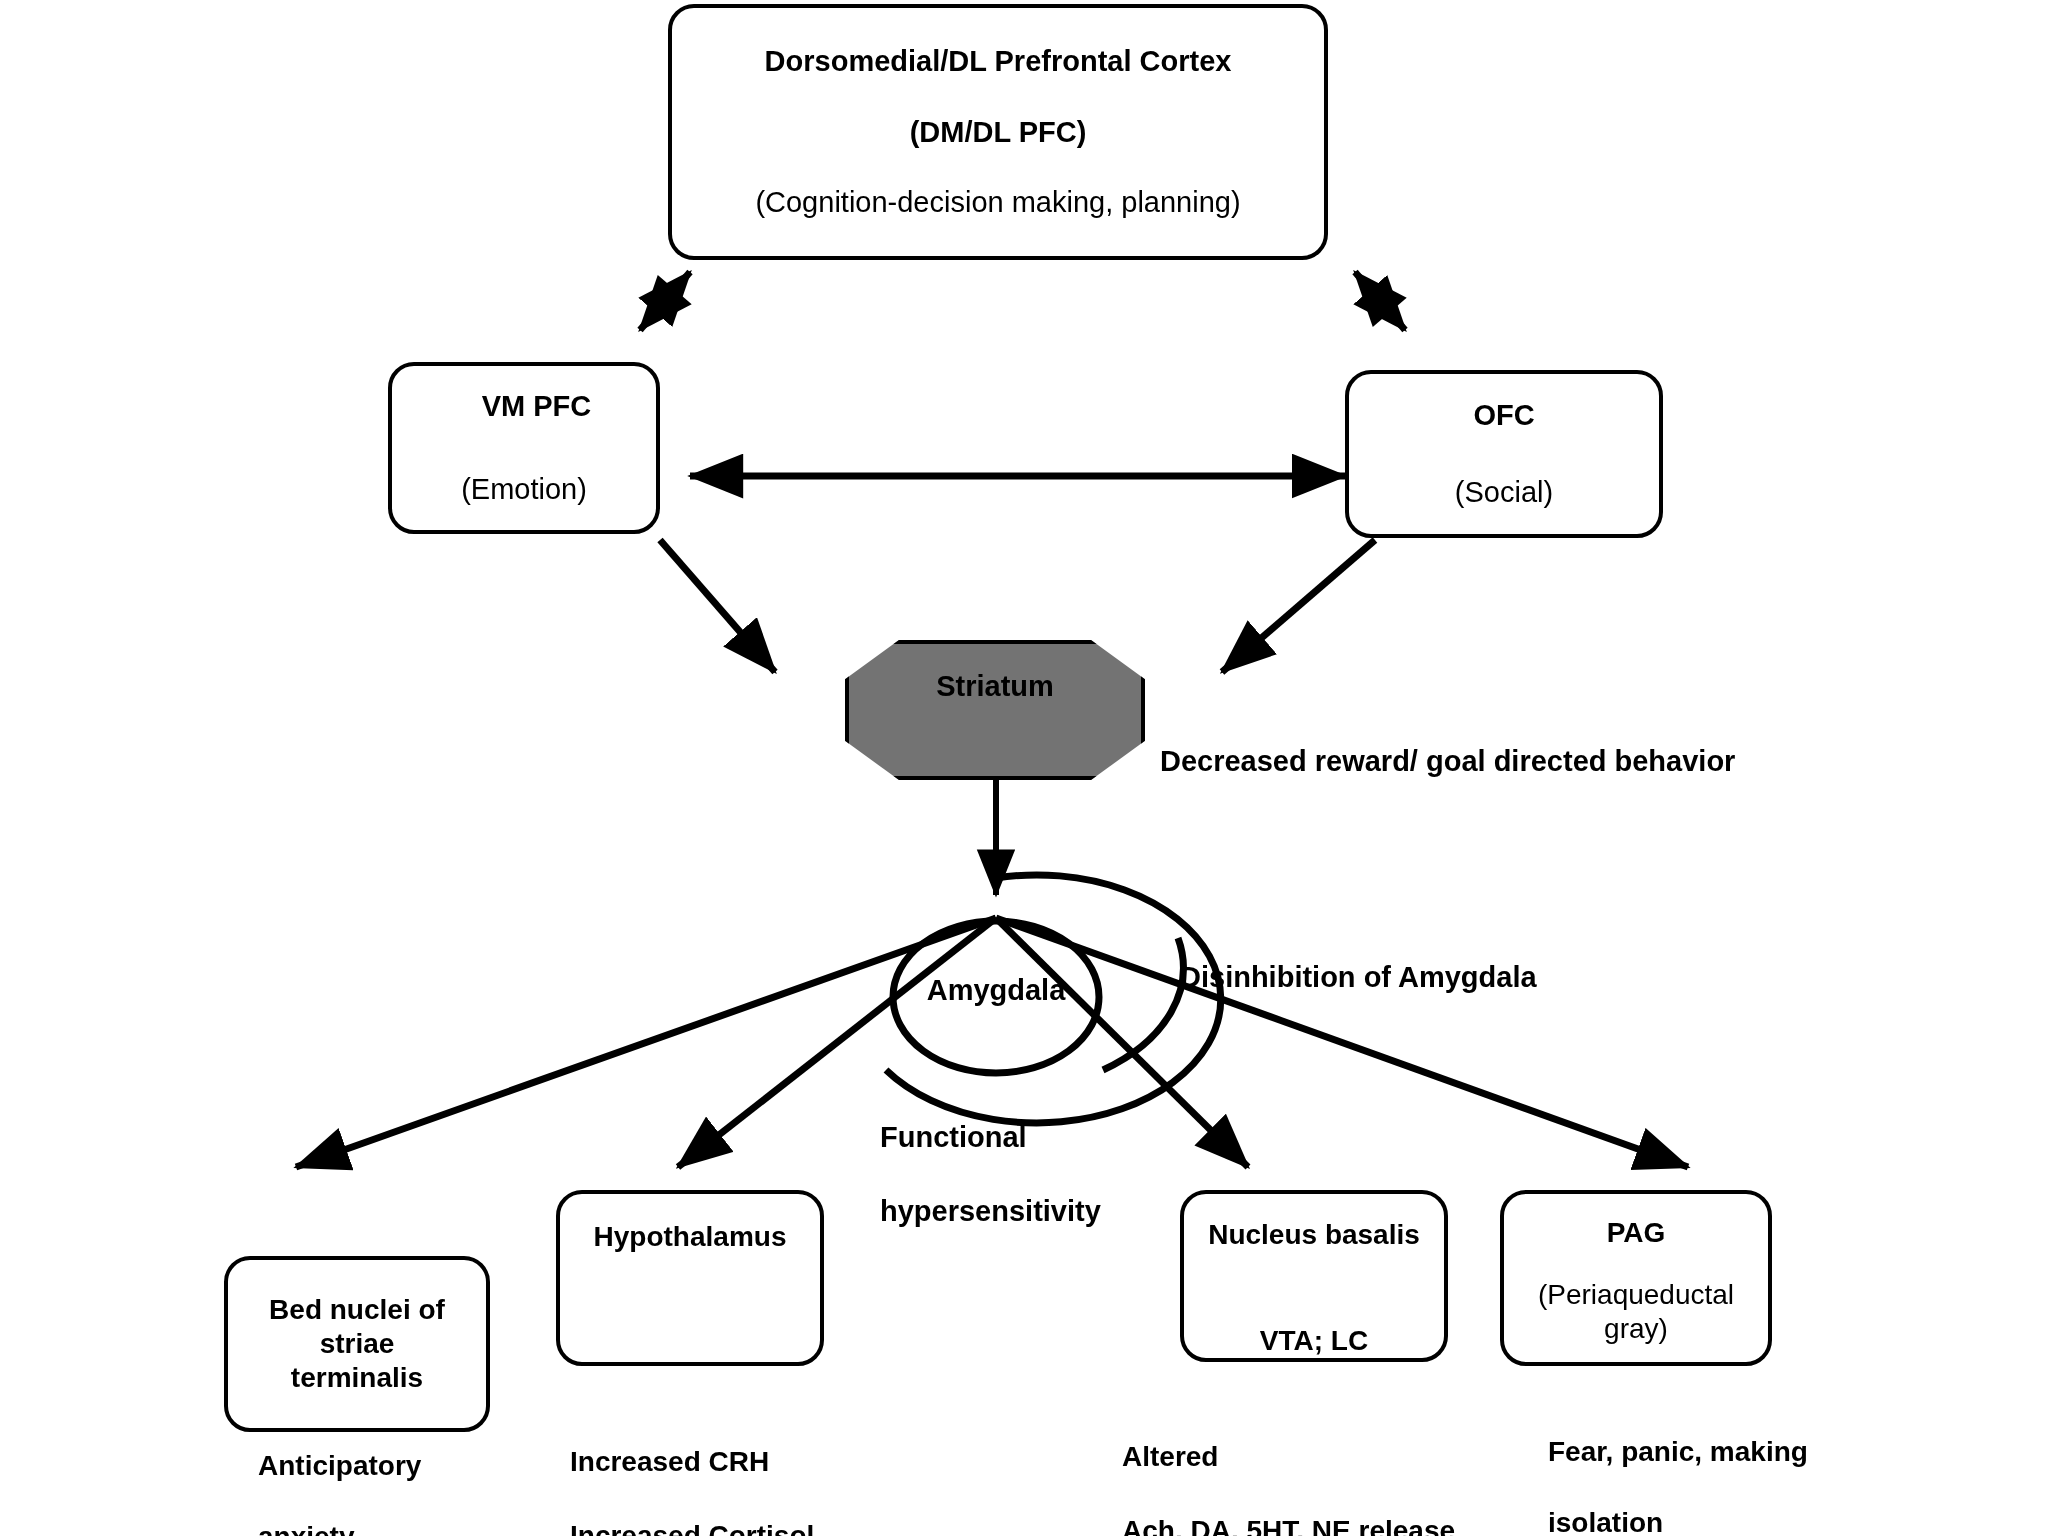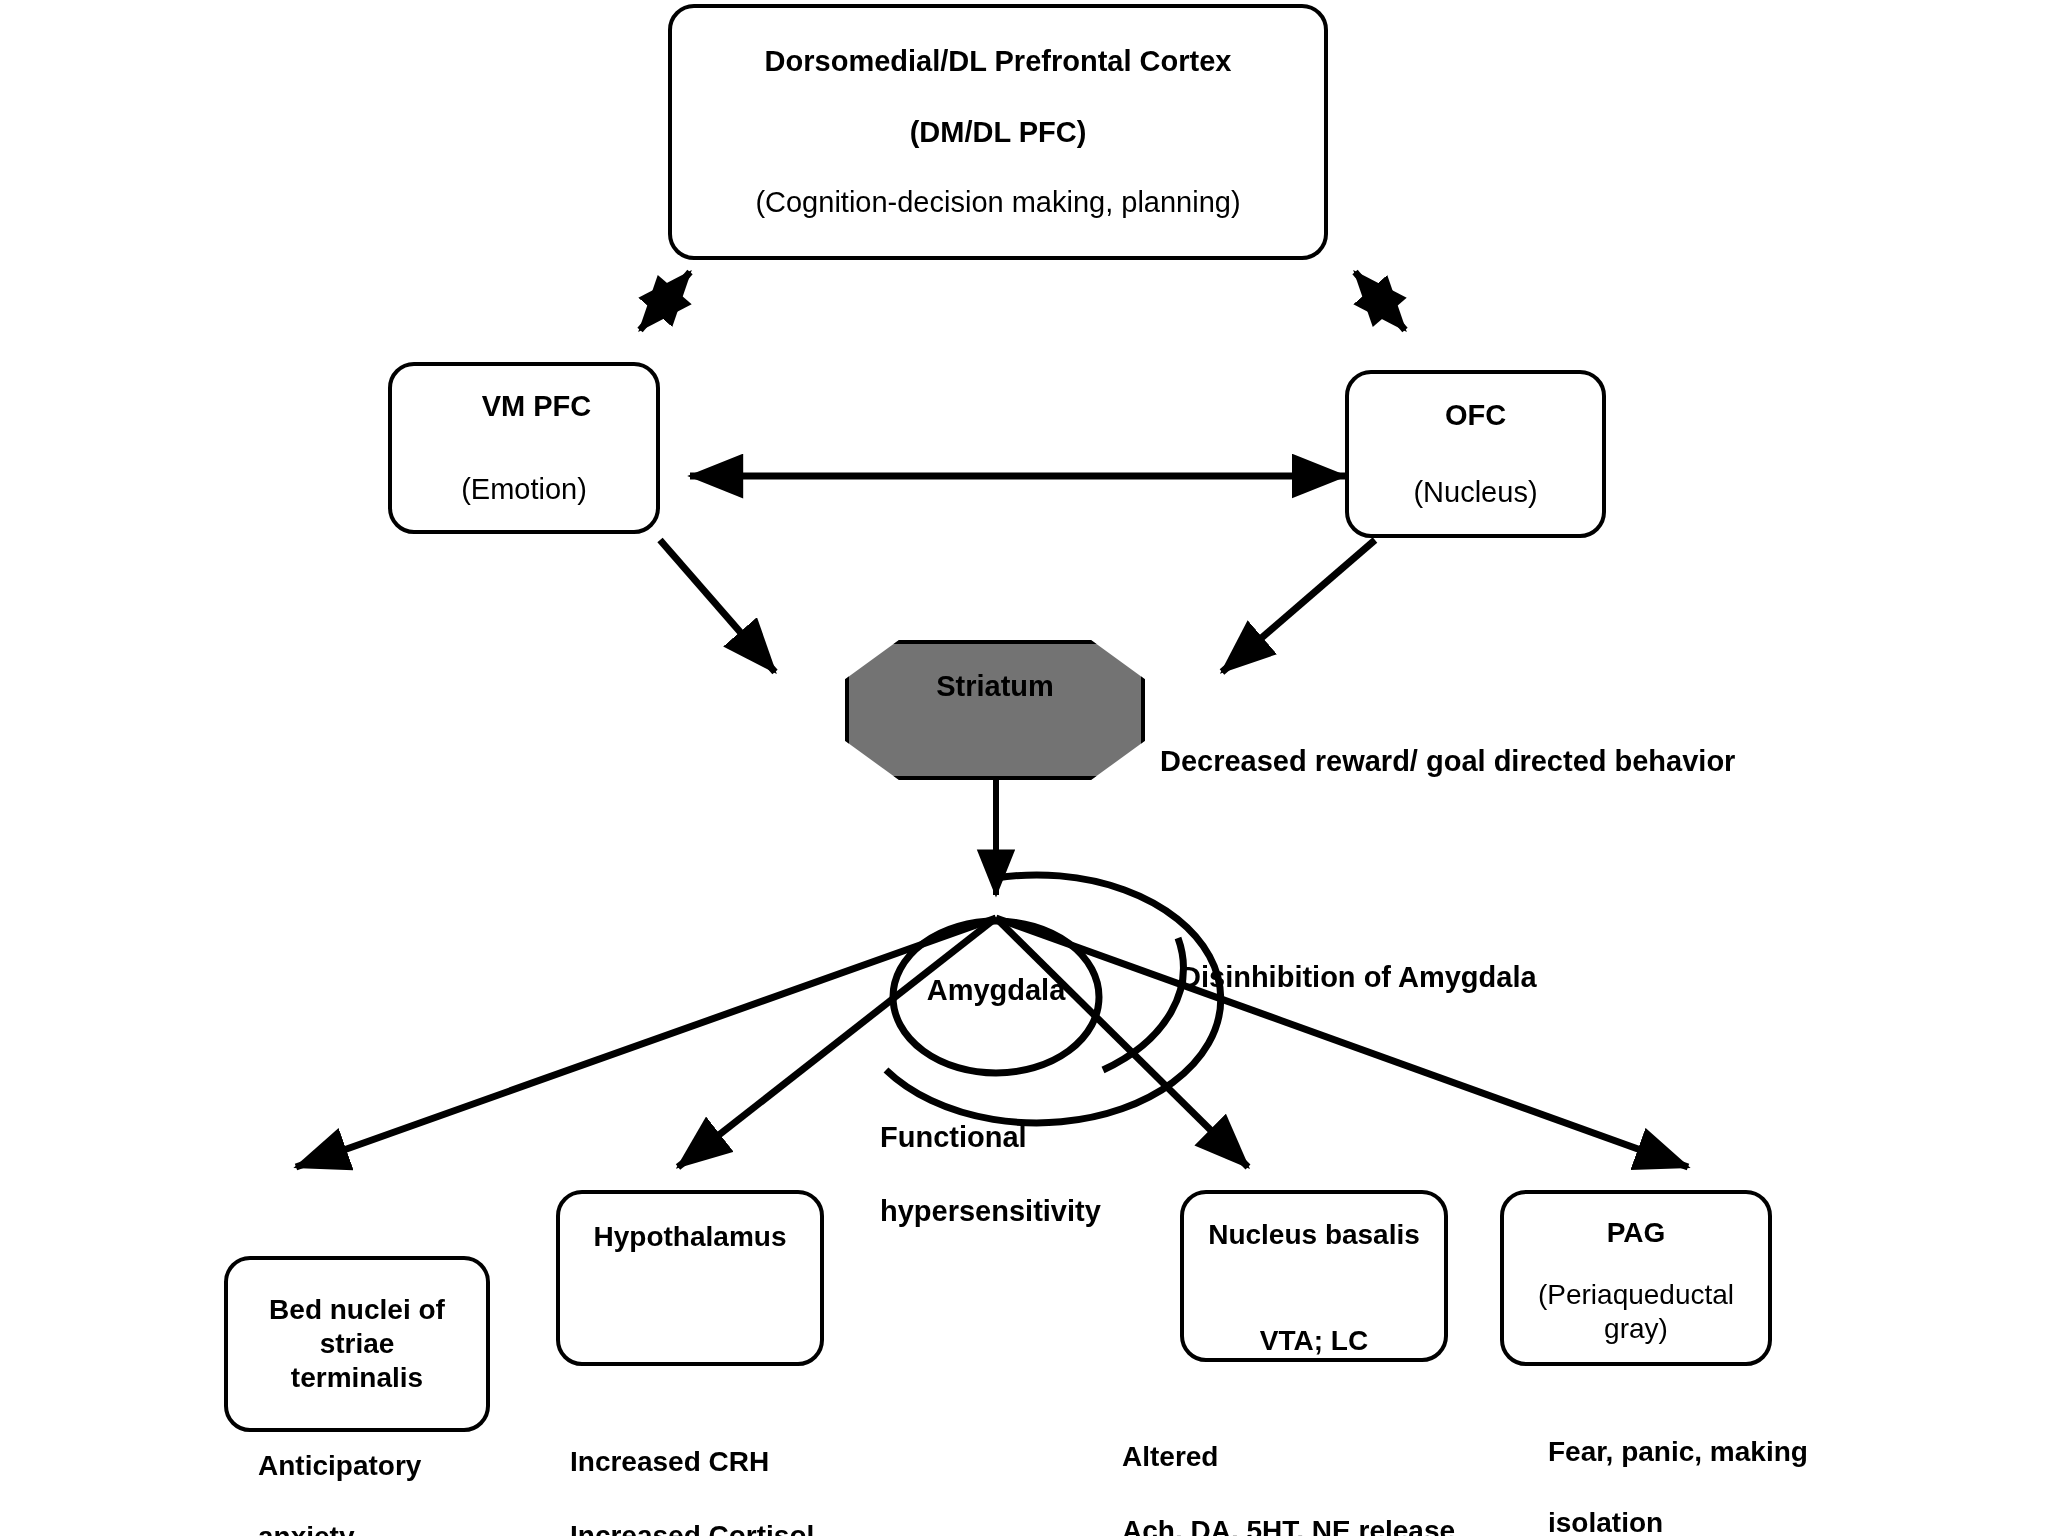--- a/index.html
+++ b/index.html
@@ -116,23 +116,23 @@
     <div class="title" style="margin-bottom:36px;">Dorsomedial/DL Prefrontal Cortex</div>
     <div class="title" style="margin-bottom:34px;">(DM/DL PFC)</div>
     <div class="sub">(Cognition-decision making, planning)</div>
   </div>
 
   <div class="node rounded" style="left:388px; top:362px; width:272px; height:172px; font-size:29px;">
     <div class="title" style="margin-bottom:48px;margin-left:25px;">VM PFC</div>
     <div class="sub">(Emotion)</div>
   </div>
 
-  <div class="node rounded" style="left:1345px; top:370px; width:261px; height:168px; font-size:29px;">
+  <div class="node rounded" style="left:1345px; top:370px; width:318px; height:168px; font-size:29px;">
     <div class="title" style="margin-bottom:42px;">OFC</div>
-    <div class="sub">(Nucleus)</div>
+    <div class="sub">(Social)</div>
   </div>
 
   <div class="octa" style="left:845px; top:640px; width:300px; height:140px; font-size:29px; padding-top:26px;">
     <span>Striatum</span>
   </div>
 
   <div class="ellipse-label" style="left:896px; top:974px; width:200px; font-size:29px;">
     <span>Amygdala</span>
   </div>
 

